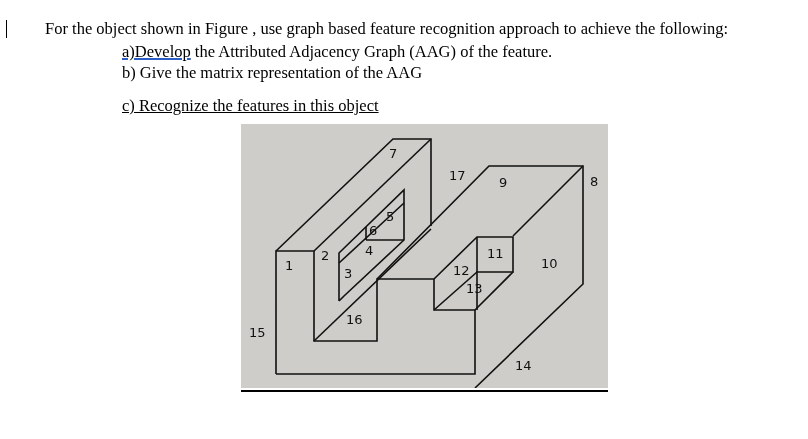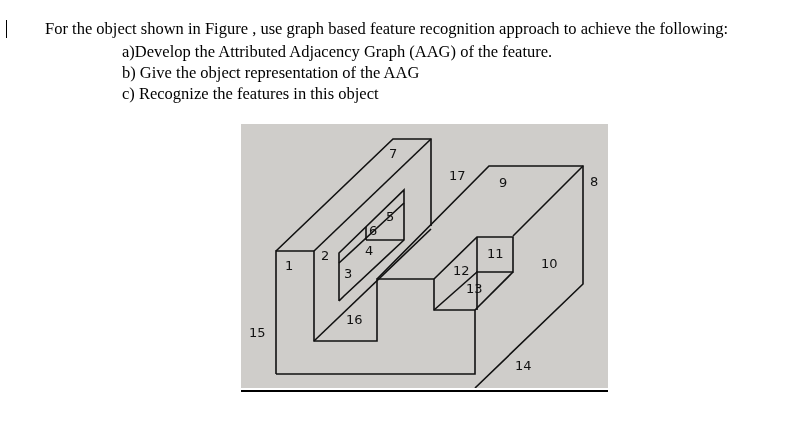--- a/index.html
+++ b/index.html
@@ -2,33 +2,33 @@
 <html><head>
 <meta charset="utf-8">
 <style>
   html, body { margin:0; padding:0; background:#ffffff; }
   body { width:808px; height:439px; position:relative; overflow:hidden; font-family:"Liberation Serif", serif; color:#000; }
   .cursor { position:absolute; left:6px; top:20px; width:1px; height:18px; background:#000; }
   .line { position:absolute; font-size:16.5px; white-space:nowrap; line-height:20px; }
   #l0 { left:9px; top:19px;margin-left:36px; }
   #l1 { left:122px; top:42px; }
   #l2 { left:122px; top:63px; }
-  #l3 { left:122px; top:84px; }
-  .squig { text-decoration-color:#2b5fc7; text-decoration-thickness:2px; }
+  #l3 { left:122px; top:96px;text-decoration:underline; }
+  .squig { text-decoration: underline; text-decoration-color:#2b5fc7; text-decoration-thickness:2px; }
   .fig { position:absolute; left:241px; top:124px; width:367px; height:264px; background:#cfcdca; }
   .figline { position:absolute; left:241px; top:390px; width:367px; height:2px; background:#000; }
   .lbl { font-family:"DejaVu Sans", sans-serif; font-size:13px; fill:#111; }
 </style>
 </head>
 <body>
 
 <div class="cursor"></div>
 <div class="line" id="l0">For the object shown in Figure , use graph based feature recognition approach to achieve the following:</div>
 <div class="line" id="l1"><span class="squig">a)Develop</span><span> the Attributed Adjacency Graph (AAG) of the feature.</span></div>
-<div class="line" id="l2">b) Give the object representation of the AAG</div>
+<div class="line" id="l2">b) Give the matrix representation of the AAG</div>
 <div class="line" id="l3">c) Recognize the features in this object</div>
 
 <div class="fig">
   <svg width="367" height="264" viewBox="0 0 367 264">
     <g fill="none" stroke="#111" stroke-width="1.6">
 
       <polyline points="35,250 35,127 73,127 73,217 136,217 136,155 193,155 193,186 234,186 234,250 35,250"></polyline>
       <polyline points="35,127 152,15 190,15 190,102"></polyline>
       <line x1="73" y1="127" x2="190" y2="15"></line>
       <line x1="73" y1="217" x2="190" y2="105"></line>

